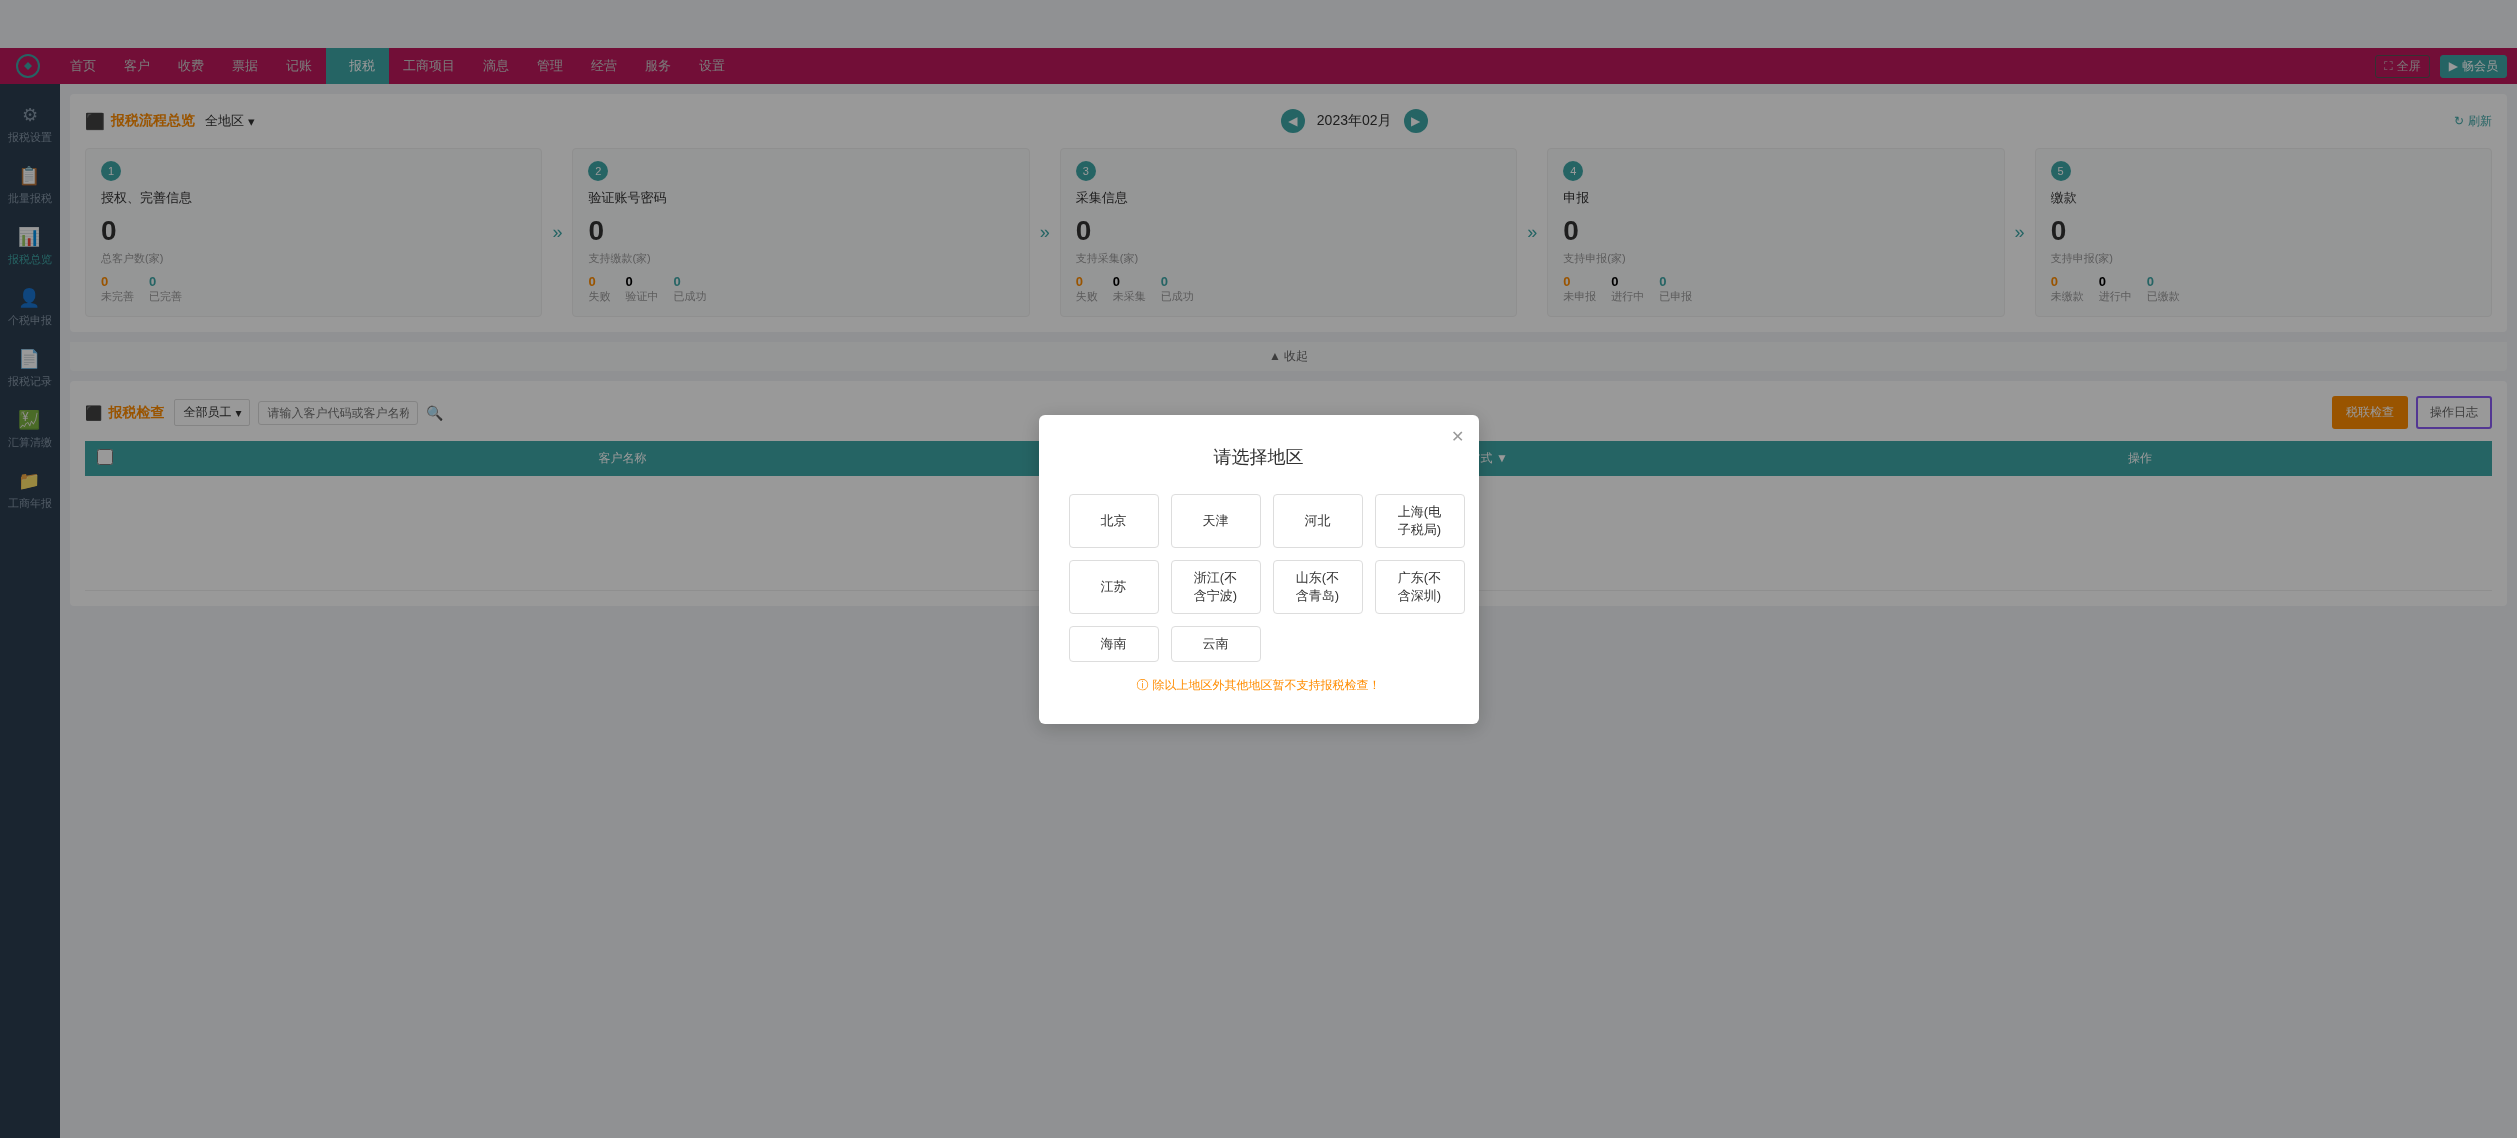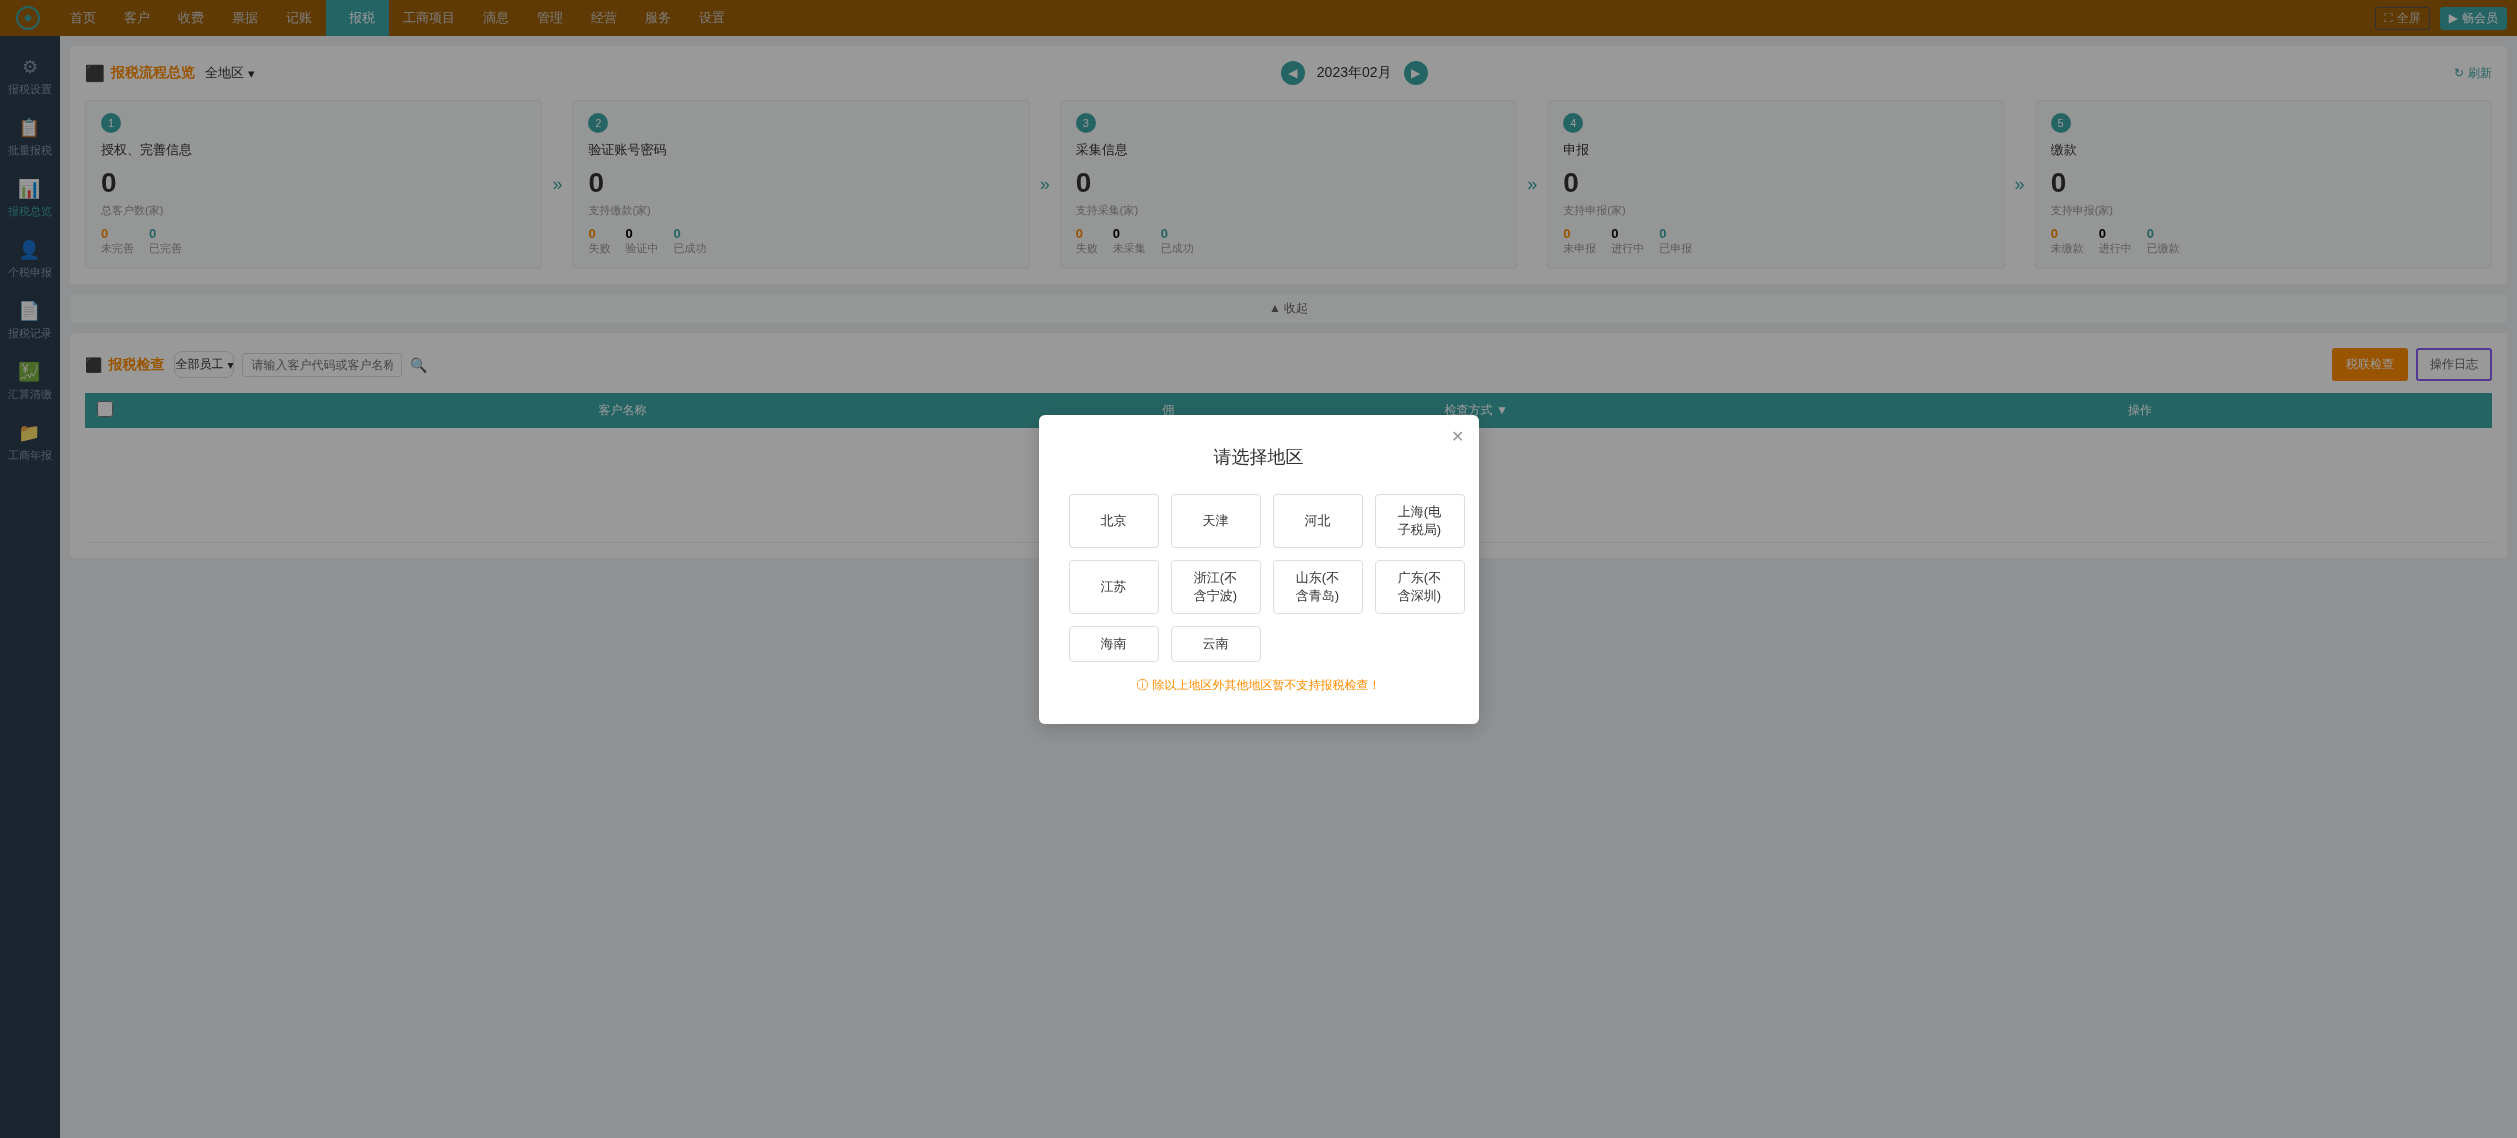--- a/index.html
+++ b/index.html
@@ -1,27 +1,28 @@
 <!DOCTYPE html>
 <html><head>
   <meta charset="utf-8">
   <style>
     * { box-sizing: border-box; margin: 0; padding: 0; }
     body { font-family: 'Microsoft YaHei', Arial, sans-serif; font-size: 13px; background: #f0f2f5; overflow: hidden; }
 
     
     .top-nav {
       height: 36px;
-      background: #a16207;
+      background: #be185d;
       display: flex;
       align-items: center;
       padding: 0 10px;
       color: #ccc;
       position: relative;
       z-index: 100;
+      margin-top: 48px;
     }
     .top-nav .logo {
       width: 36px;
       height: 36px;
       display: flex;
       align-items: center;
       justify-content: center;
       margin-right: 10px;
     }
     .top-nav .logo svg { width: 24px; height: 24px; }
@@ -148,21 +149,21 @@
       margin: 10px;
       border-radius: 4px;
       padding: 15px;
     }
     .section-header {
       display: flex; align-items: center; gap: 10px; margin-bottom: 12px;
     }
     .section-title { font-size: 14px; font-weight: bold; color: #ff8c00; display: flex; align-items: center; gap: 6px; }
     .filter-group { display: flex; align-items: center; gap: 8px; flex: 1; }
     .filter-select {
-      border: 1px solid #ddd; border-radius: 8px; padding: 4px 0;
+      border: 1px solid #ddd; border-radius: 2px; padding: 4px 8px;
       font-size: 12px; color: #333; background: #fff; cursor: pointer;
       display: flex; align-items: center; gap: 4px;
     }
     .search-input {
       border: 1px solid #ddd; border-radius: 3px; padding: 4px 8px;
       font-size: 12px; color: #999; width: 160px; background: #fff;
     }
     .search-btn { color: #999; cursor: pointer; font-size: 14px; }
     .check-btn {
       background: #ff8c00; color: #fff; border: none;

